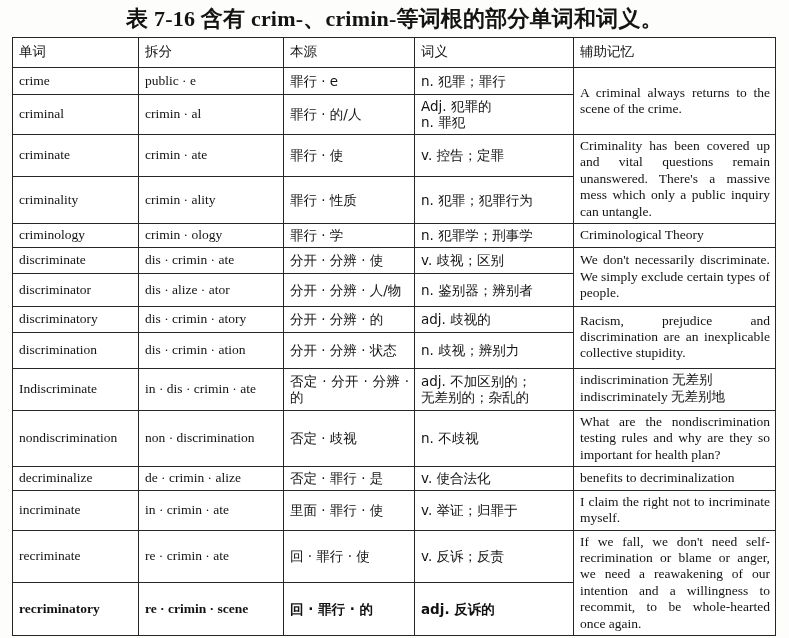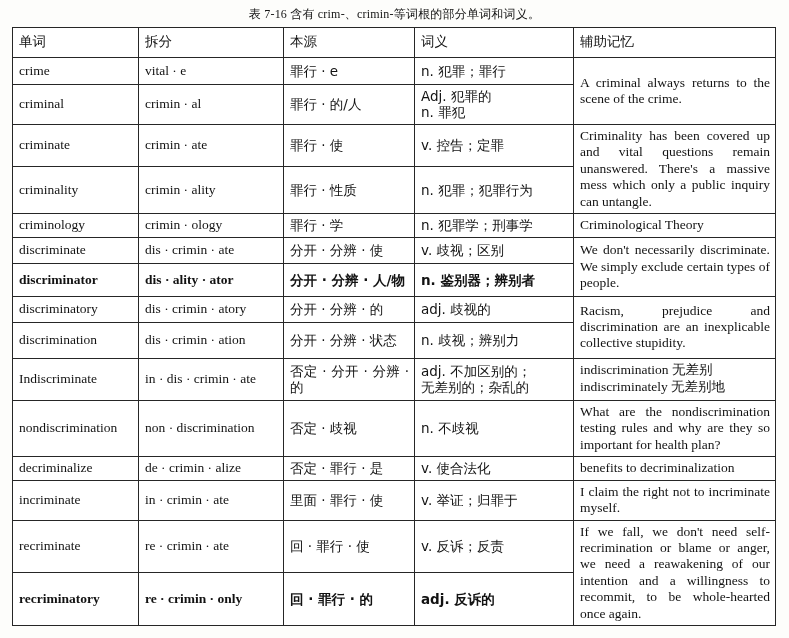--- a/index.html
+++ b/index.html
@@ -15,27 +15,28 @@
     overflow: hidden;
   }
   .page {
     position: relative;
     width: 789px;
     height: 638px;
     box-sizing: border-box;
   }
   .table-caption {
     text-align: center;
-    font-size: 12px;
+    font-size: 22px;
     line-height: 1;
     padding-top: 8px;
     padding-bottom: 7px;
     letter-spacing: 0.2px;
     color: #141414;
     white-space: nowrap;
+    font-weight: bold;
   }
   table.vocab {
     border-collapse: collapse;
     width: 763px;
     margin-left: 12px;
     table-layout: fixed;
     background: #ffffff;
   }
   table.vocab td {
     border: 1px solid #262626;
@@ -85,21 +86,21 @@
     text-align: justify;
     text-align-last: justify;
   }
   .r-h   { height: 23px; }
   .r-1   { height: 27px; }
   .r-2   { height: 33px; padding-left: 36px; }
   .r-3   { height: 36px; margin-top: 36px; }
   .r-4   { height: 40px; }
   .r-5   { height: 22px; }
   .r-6   { height: 26px; padding-left: 33px; }
-  .r-7   { height: 33px; font-weight: bold; }
+  .r-7   { height: 33px; }
   .r-8   { height: 26px; }
   .r-9   { height: 36px; }
   .r-10  { height: 40px; }
   .r-11  { height: 55px; }
   .r-12  { height: 23px; }
   .r-13  { height: 31px; margin-top: 10px; }
   .r-14  { height: 42px; }
   .r-15  { height: 43px; font-weight: bold; }
 </style>
 </head>
@@ -121,21 +122,21 @@
       <tr class="r-h">
         <td class="cn header-cell">单词</td>
         <td class="cn header-cell">拆分</td>
         <td class="cn header-cell">本源</td>
         <td class="cn header-cell">词义</td>
         <td class="cn header-cell">辅助记忆</td>
       </tr>
 
       <tr class="r-1">
         <td class="en">crime</td>
-        <td class="en">vital · e</td>
+        <td class="en">public · e</td>
         <td class="cn">罪行 · e</td>
         <td class="cn">n. 犯罪；罪行</td>
         <td class="en justify" rowspan="2">A criminal always returns to the scene of the crime.</td>
       </tr>
 
       <tr class="r-2">
         <td class="en">criminal</td>
         <td class="en">crimin · al</td>
         <td class="cn">罪行 · 的/人</td>
         <td class="cn" style="white-space:pre-line">Adj. 犯罪的
@@ -168,21 +169,21 @@
       <tr class="r-6">
         <td class="en">discriminate</td>
         <td class="en">dis · crimin · ate</td>
         <td class="cn">分开 · 分辨 · 使</td>
         <td class="cn">v. 歧视；区别</td>
         <td class="en justify" rowspan="2">We don't necessarily discriminate. We simply exclude certain types of people.</td>
       </tr>
 
       <tr class="r-7">
         <td class="en">discriminator</td>
-        <td class="en">dis · ality · ator</td>
+        <td class="en">dis · alize · ator</td>
         <td class="cn">分开 · 分辨 · 人/物</td>
         <td class="cn">n. 鉴别器；辨别者</td>
       </tr>
 
       <tr class="r-8">
         <td class="en">discriminatory</td>
         <td class="en">dis · crimin · atory</td>
         <td class="cn">分开 · 分辨 · 的</td>
         <td class="cn">adj. 歧视的</td>
         <td class="en justify" rowspan="2">Racism, prejudice and discrimination are an inexplicable collective stupidity.</td>
@@ -234,20 +235,20 @@
       <tr class="r-14">
         <td class="en">recriminate</td>
         <td class="en">re · crimin · ate</td>
         <td class="cn">回 · 罪行 · 使</td>
         <td class="cn">v. 反诉；反责</td>
         <td class="en justify" rowspan="2">If we fall, we don't need self-recrimination or blame or anger, we need a reawakening of our intention and a willingness to recommit, to be whole-hearted once again.</td>
       </tr>
 
       <tr class="r-15">
         <td class="en">recriminatory</td>
-        <td class="en">re · crimin · only</td>
+        <td class="en">re · crimin · scene</td>
         <td class="cn">回 · 罪行 · 的</td>
         <td class="cn">adj. 反诉的</td>
       </tr>
     </tbody>
   </table>
 
 </div>
 
 </body></html>

